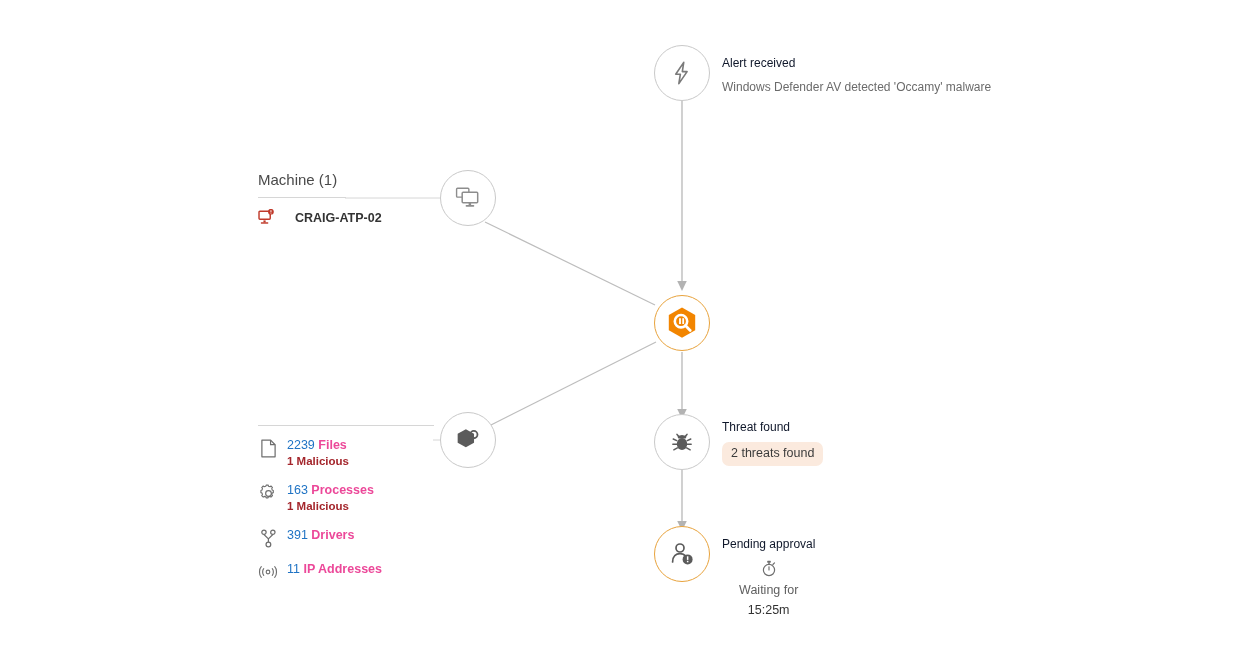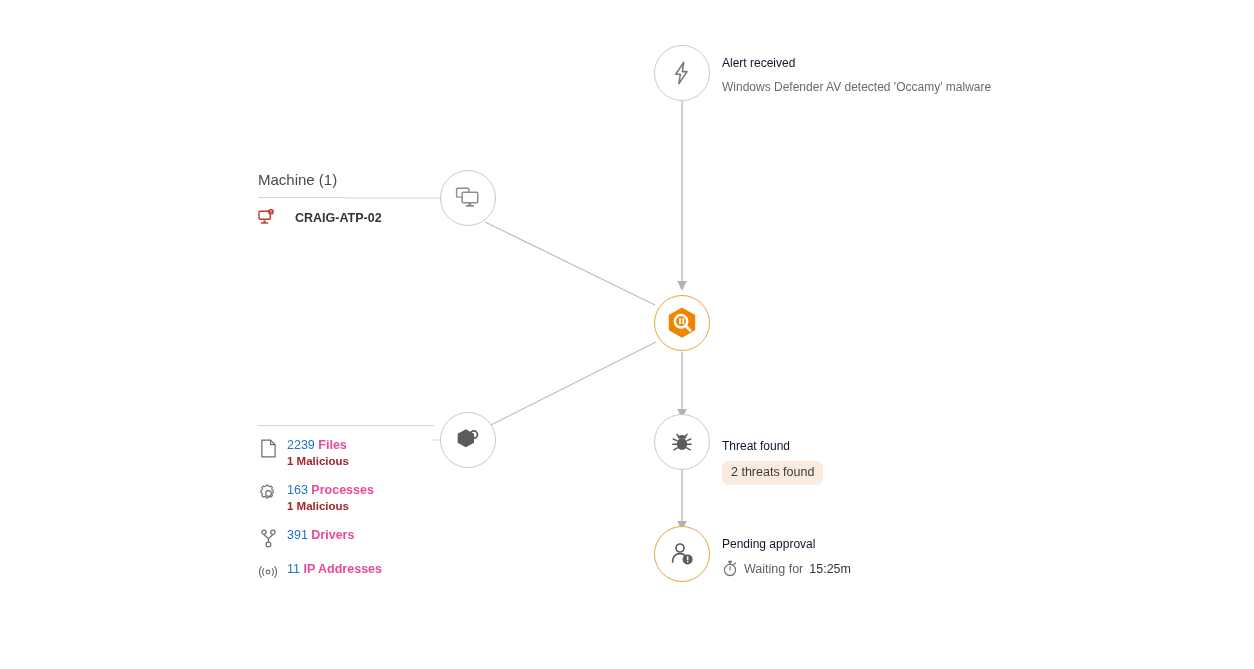--- a/index.html
+++ b/index.html
@@ -65,20 +65,21 @@
     border-radius: 7px;
   }
   .waiting-row {
     display: flex;
     align-items: center;
     gap: 6px;
     margin-top: 7px;
     font-size: 12.5px;
     color: #5f5f5f;
     white-space: nowrap;
+    flex-direction: column;
   }
   .waiting-row b {
     color: #333333;
     font-weight: normal;
   }
   .panel {
     position: absolute;
   }
   .panel-header {
     font-size: 15px;
@@ -302,21 +303,21 @@
   <span>
     <svg width="26" height="26" viewBox="0 0 26 26">
       <path d="M8.0 5.4 L10.4 8.0 M18.0 5.4 L15.6 8.0" stroke="#5b5b5b" stroke-width="1.5" stroke-linecap="round" fill="none"></path>
       <path d="M8.4 7.6 Q13 4.6 17.6 7.6 L16.6 9.4 H9.4 Z" fill="#5b5b5b"></path>
       <ellipse cx="13" cy="15.0" rx="5.2" ry="6.0" fill="#5b5b5b"></ellipse>
       <path d="M7.8 11.6 L4.2 10.0 M7.8 15.2 L3.8 15.2 M8.4 18.8 L4.8 20.8
                M18.2 11.6 L21.8 10.0 M18.2 15.2 L22.2 15.2 M17.6 18.8 L21.2 20.8" stroke="#5b5b5b" stroke-width="1.4" stroke-linecap="round" fill="none"></path>
     </svg>
   </span>
 </div>
-<div class="label-block" style="left:722px; top:437px;">
+<div class="label-block" style="left:722px; top:418px;">
   <div class="node-title">Threat found</div>
   <div class="badge-chip">2 threats found</div>
 </div>
 
 <div class="node-circle accent" style="left:654px; top:526px;">
   <span>
     <svg width="28" height="28" viewBox="0 0 28 28">
       <circle cx="12.0" cy="8.0" r="4.0" fill="none" stroke="#5b5b5b" stroke-width="1.7"></circle>
       <path d="M4.6 22.0 C4.6 16.4 8.0 13.6 12.0 13.6 C14.4 13.6 16.4 14.6 17.8 16.4" fill="none" stroke="#5b5b5b" stroke-width="1.7" stroke-linecap="round"></path>
       <circle cx="19.6" cy="19.4" r="5.0" fill="#5b5b5b"></circle>

